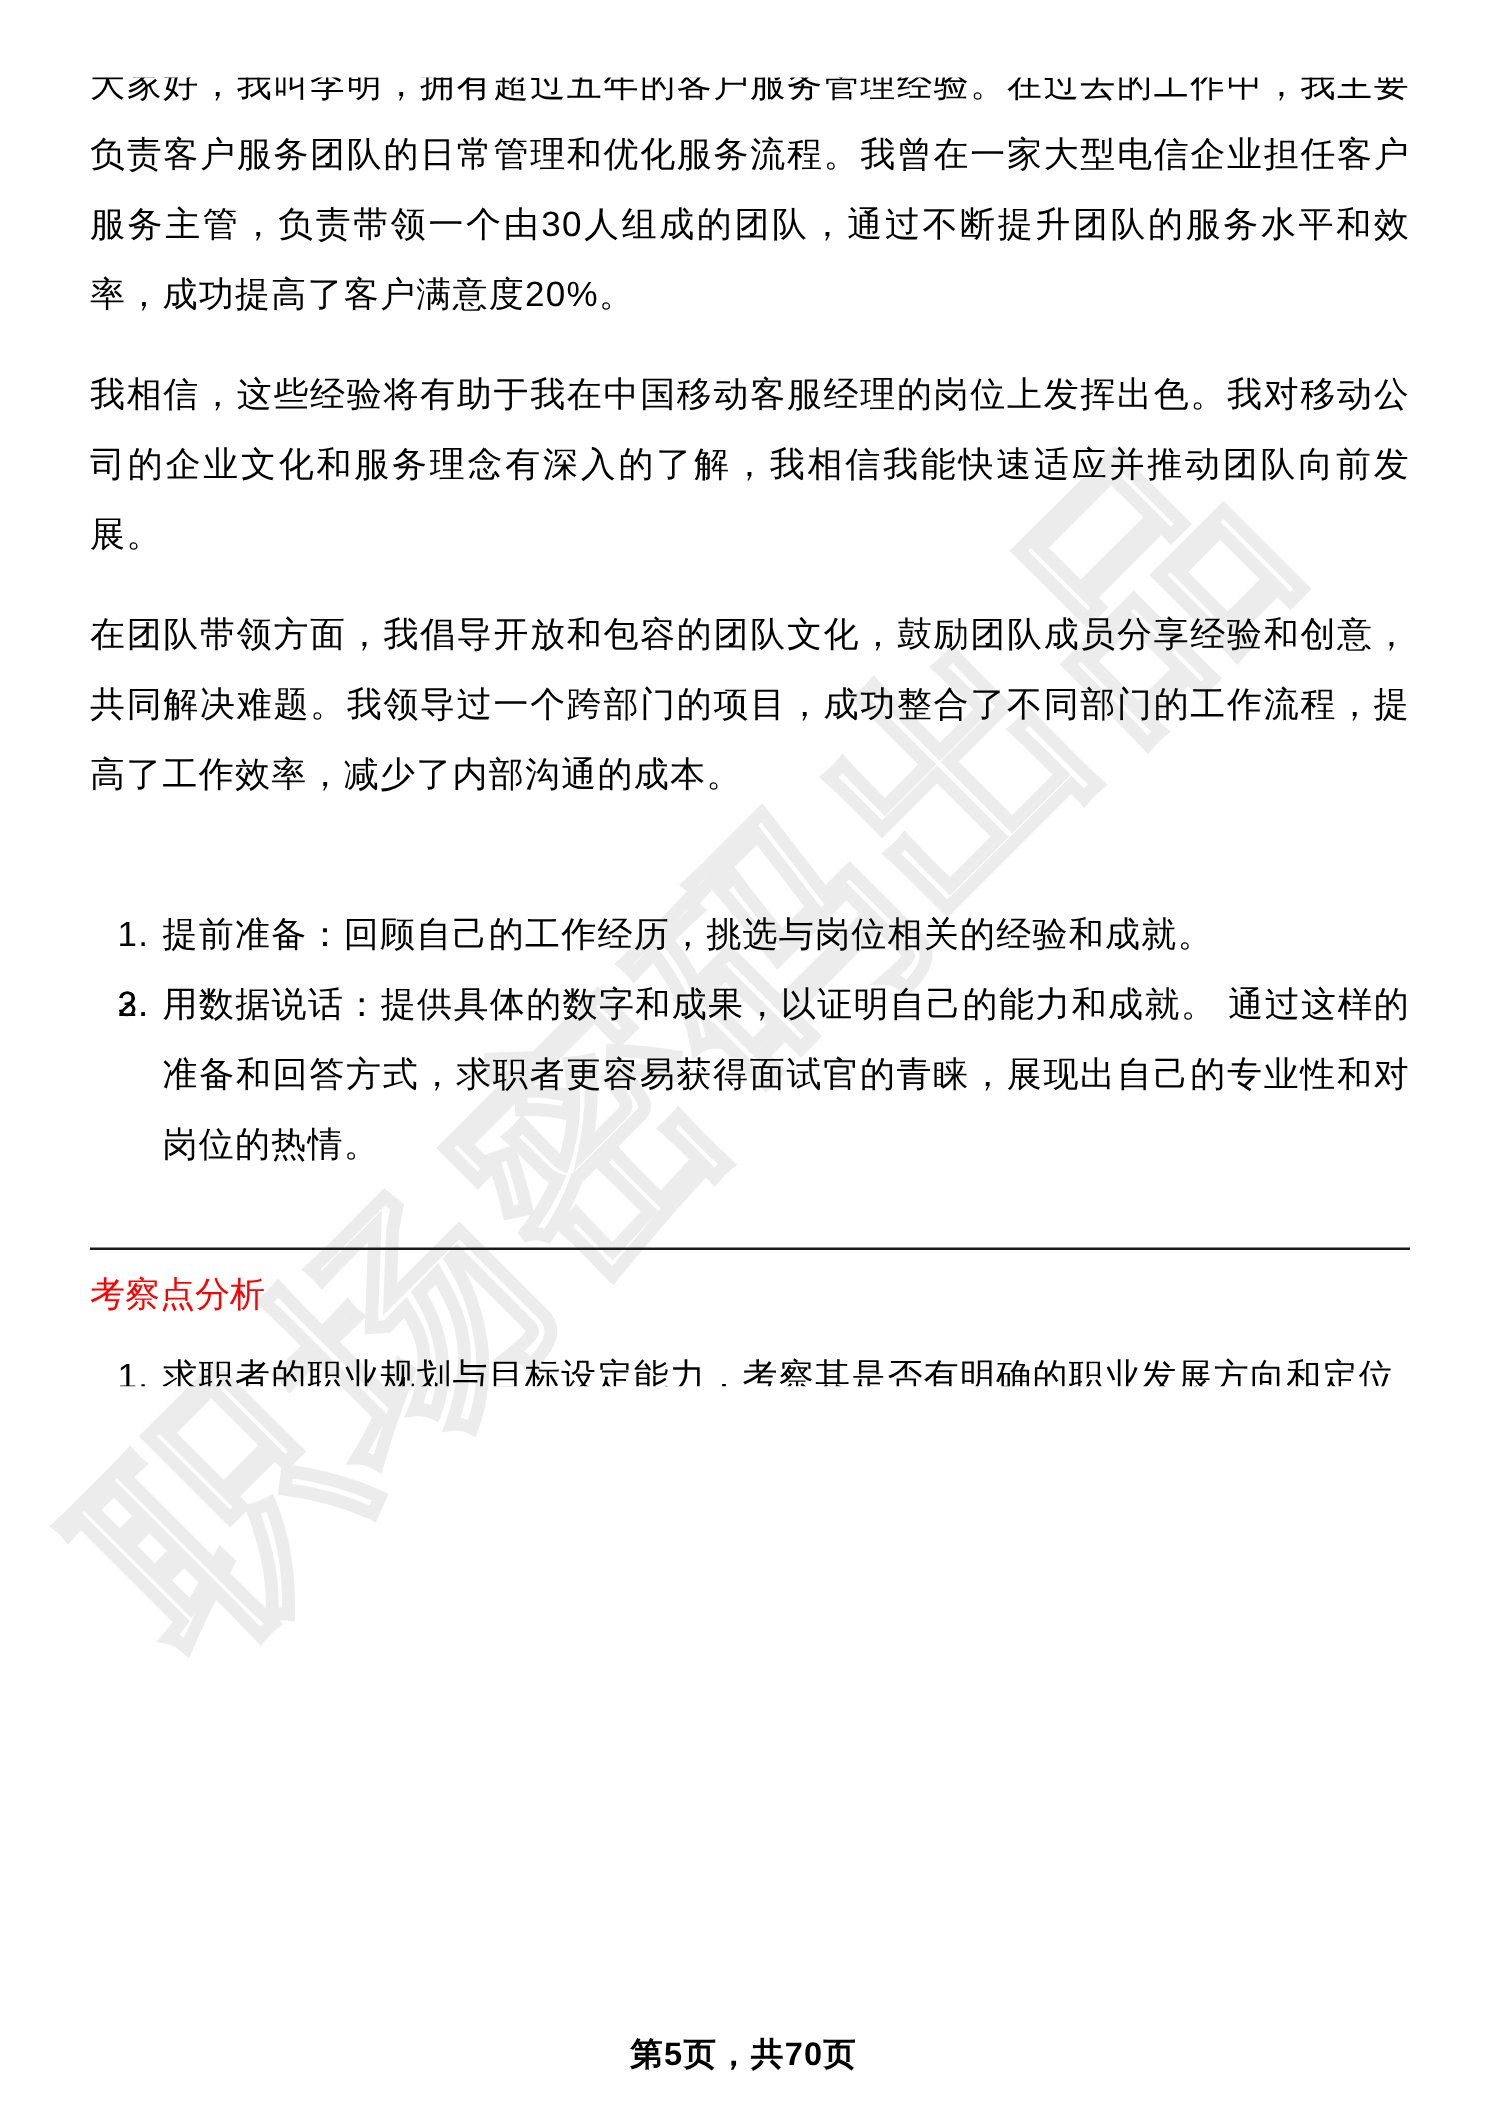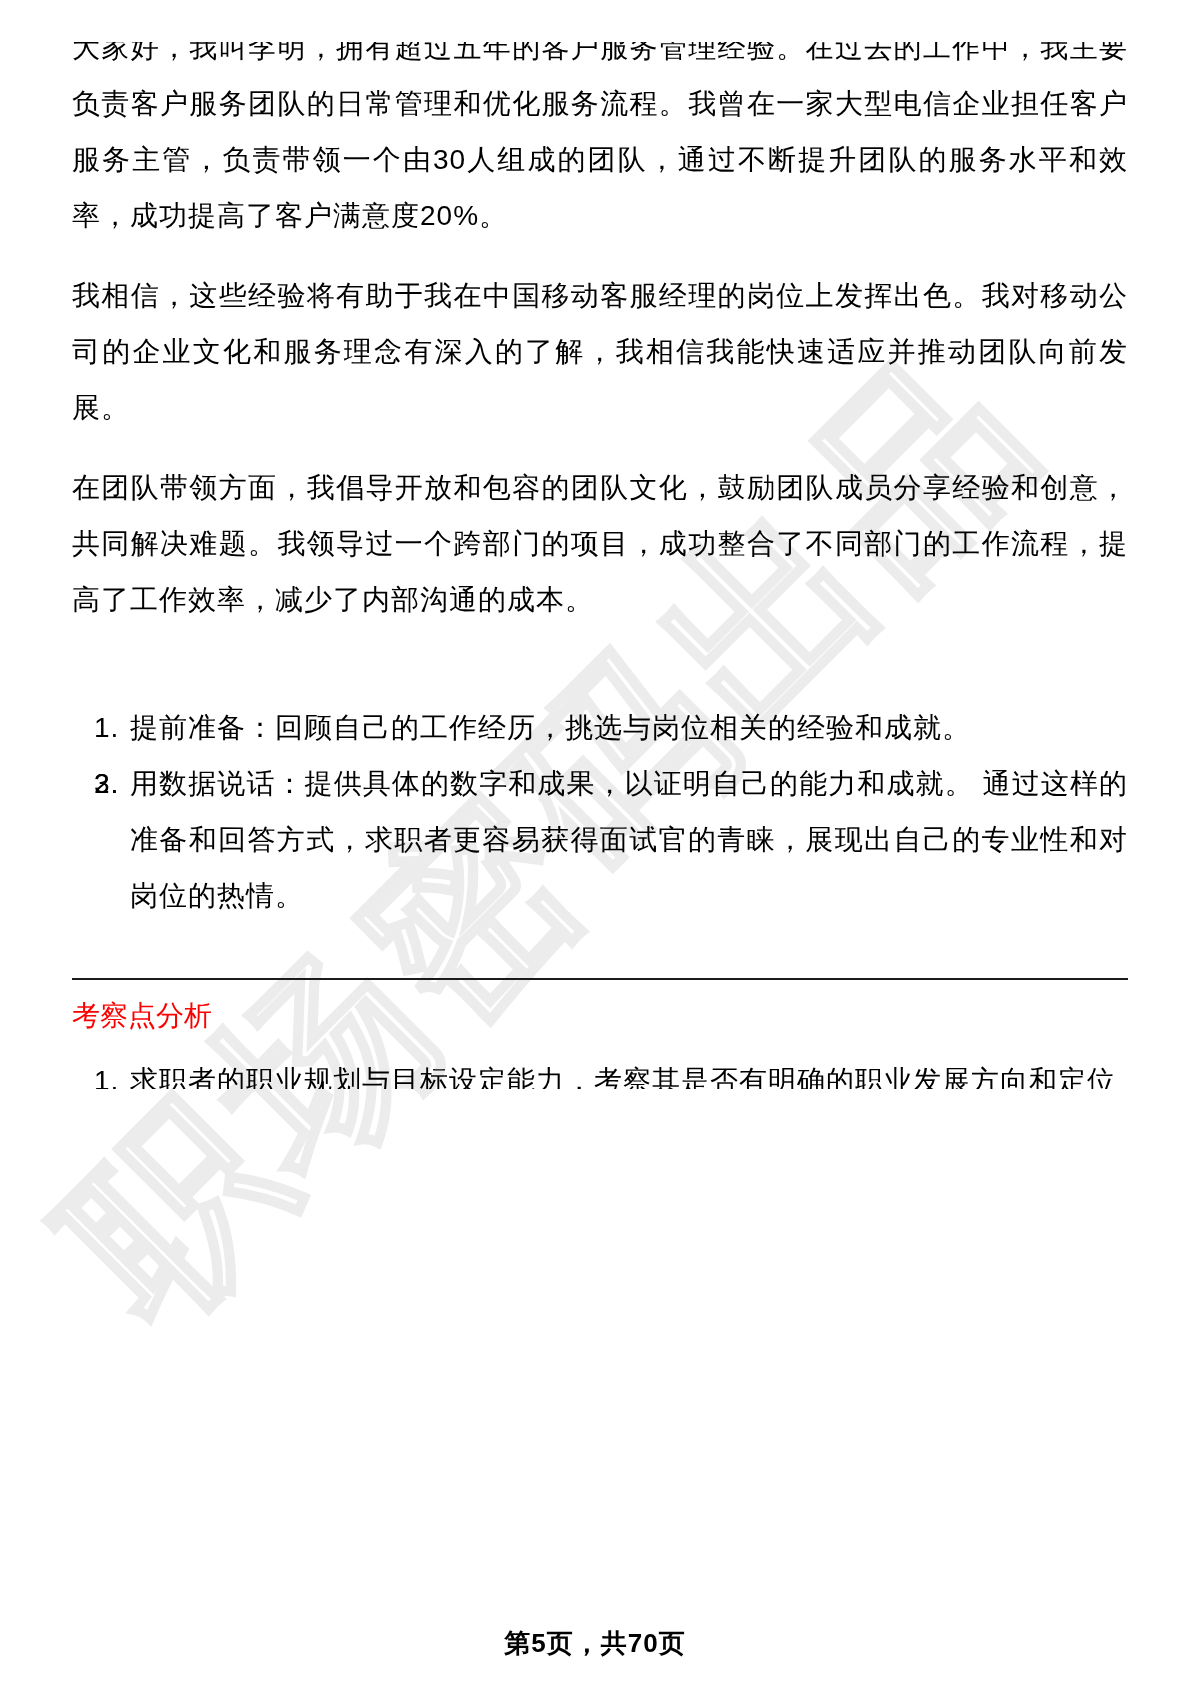--- a/index.html
+++ b/index.html
@@ -22,21 +22,21 @@
     letter-spacing:10px;
     white-space:nowrap;
     color:rgba(230,230,230,0.55);
     -webkit-text-stroke:4px #ececec;
     -webkit-text-fill-color:transparent;
     z-index:0;
     user-select:none;
   }
   .content{
     position:absolute;
-    left:72px; top:20px;
+    left:72px; top:40px;
     width:1056px;
     z-index:1;
   }
   .body-p{
     margin:0 0 24px 0;
     font-size:28px;
     line-height:56px;
     text-align:justify;
     letter-spacing:1px;
     color:#000;

